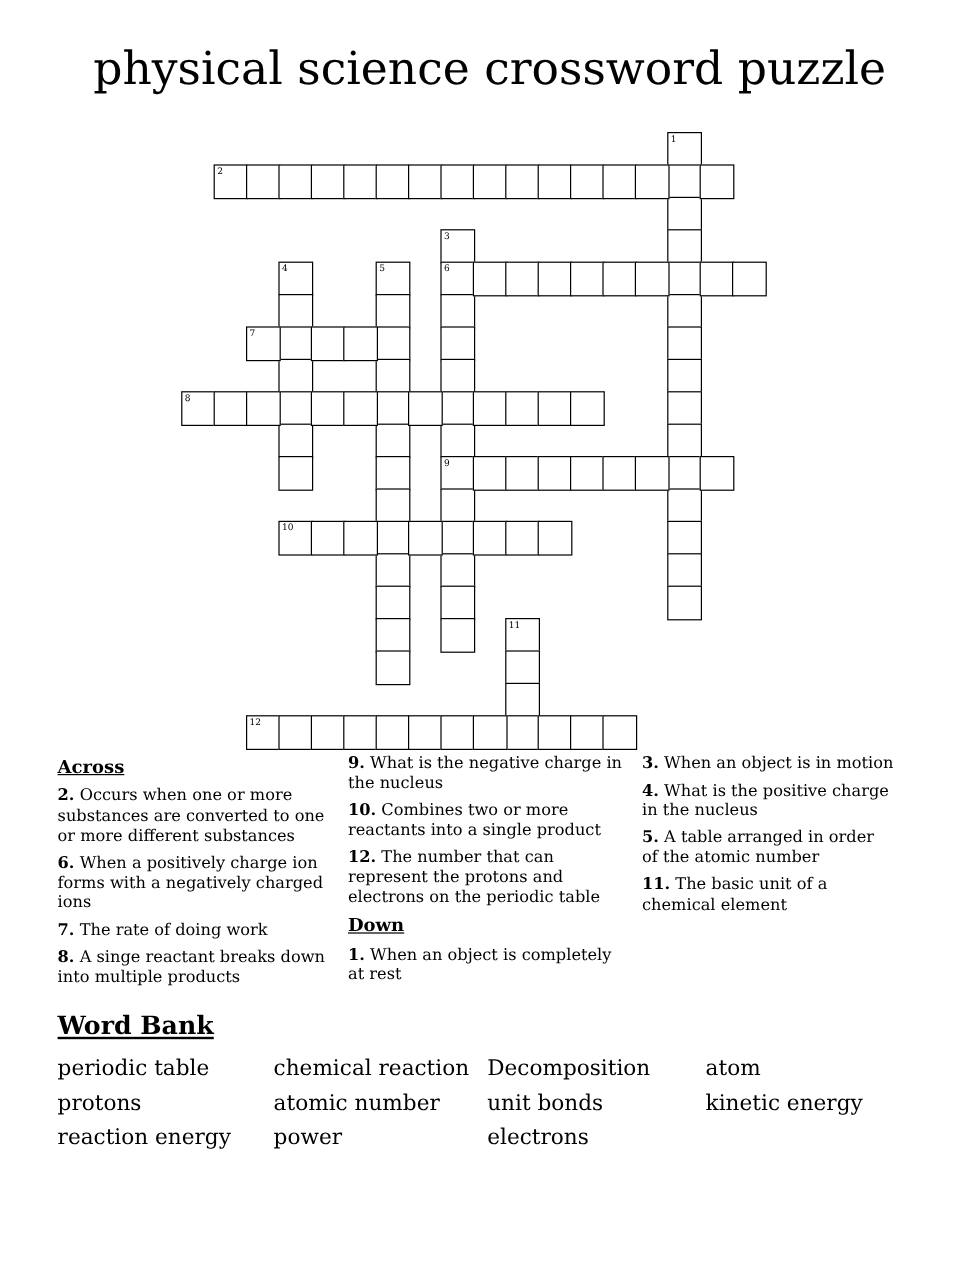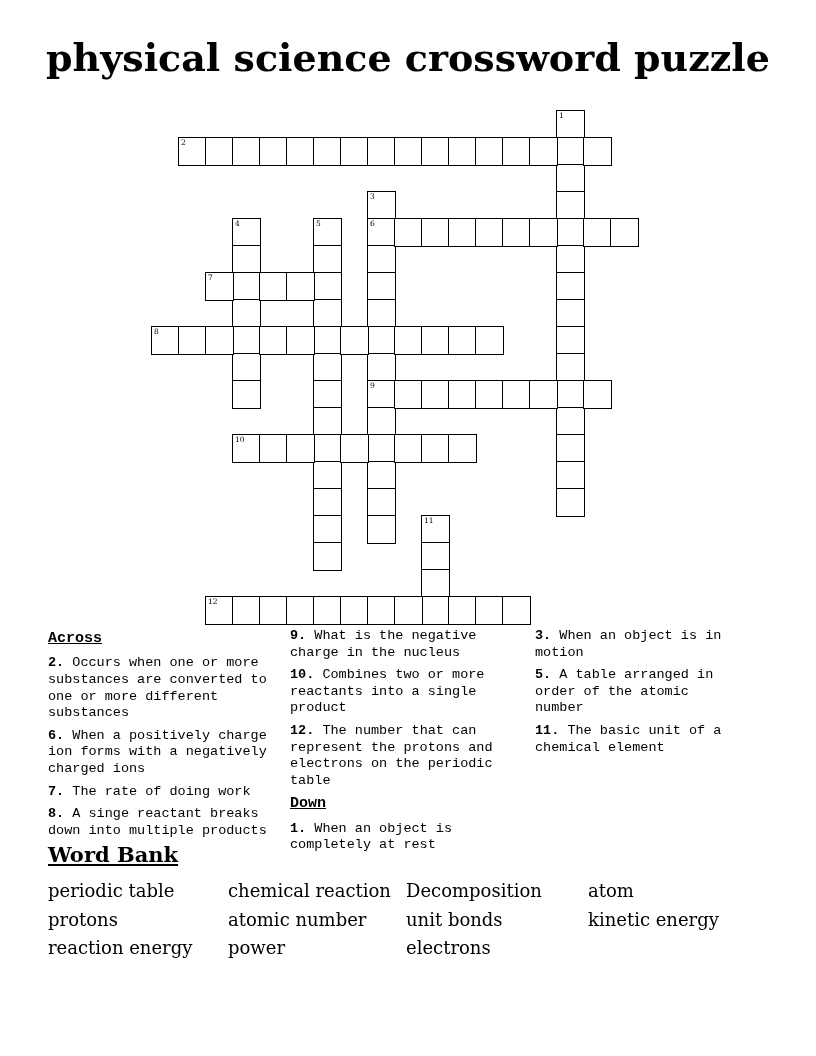--- a/index.html
+++ b/index.html
@@ -12,21 +12,21 @@
     color: #000;
     overflow: hidden;
   }
   .title {
     position: absolute;
     top: 33px;
     left: 0;
     width: 100%;
     text-align: center;
     font-size: 38px;
-    font-weight: 700;
+    font-weight: 400;
     margin: 0;
     line-height: 1.3;
   }
   
   .grid { position: absolute; left: 0; top: 0; }
   .cell {
     position: absolute;
     width: 28.5px;
     height: 28.5px;
     border: 1.5px solid #000;
@@ -41,21 +41,20 @@
     line-height: 9px;
     font-family: "DejaVu Serif", serif;
     color: #000;
   }
   
   .clue-col {
     position: absolute;
     top: 628px;
     font-size: 13.5px;
     line-height: 1.23;
-    font-family: Liberation Mono, monospace;
   }
   .clue-col-1 { left: 48px;  width: 225px; }
   .clue-col-2 { left: 290px; width: 232px; }
   .clue-col-3 { left: 535px; width: 210px; }
   .clue-heading {
     font-weight: bold;
     text-decoration: underline;
     font-size: 15px;
     margin: 2px 0 7px 0;
   }
@@ -232,20 +231,21 @@
     </div>
   <div class="clue-col clue-col-2">
       <p class="clue"><span class="clue-num">9.</span> What is the negative charge in the nucleus</p>
       <p class="clue"><span class="clue-num">10.</span> Combines two or more reactants into a single product</p>
       <p class="clue"><span class="clue-num">12.</span> The number that can represent the protons and electrons on the periodic table</p>
       <div class="clue-heading">Down</div>
       <p class="clue"><span class="clue-num">1.</span> When an object is completely at rest</p>
     </div>
   <div class="clue-col clue-col-3">
       <p class="clue"><span class="clue-num">3.</span> When an object is in motion</p>
+      <p class="clue"><span class="clue-num">4.</span> What is the positive charge in the nucleus</p>
       <p class="clue"><span class="clue-num">5.</span> A table arranged in order of the atomic number</p>
       <p class="clue"><span class="clue-num">11.</span> The basic unit of a chemical element</p>
     </div>
 
   <div class="wordbank">
     <h2 class="wb-heading">Word Bank</h2>
     <div class="wb-grid" id="wordbank-grid">
         <span class="wb-item">periodic table</span>
         <span class="wb-item">chemical reaction</span>
         <span class="wb-item">Decomposition</span>

